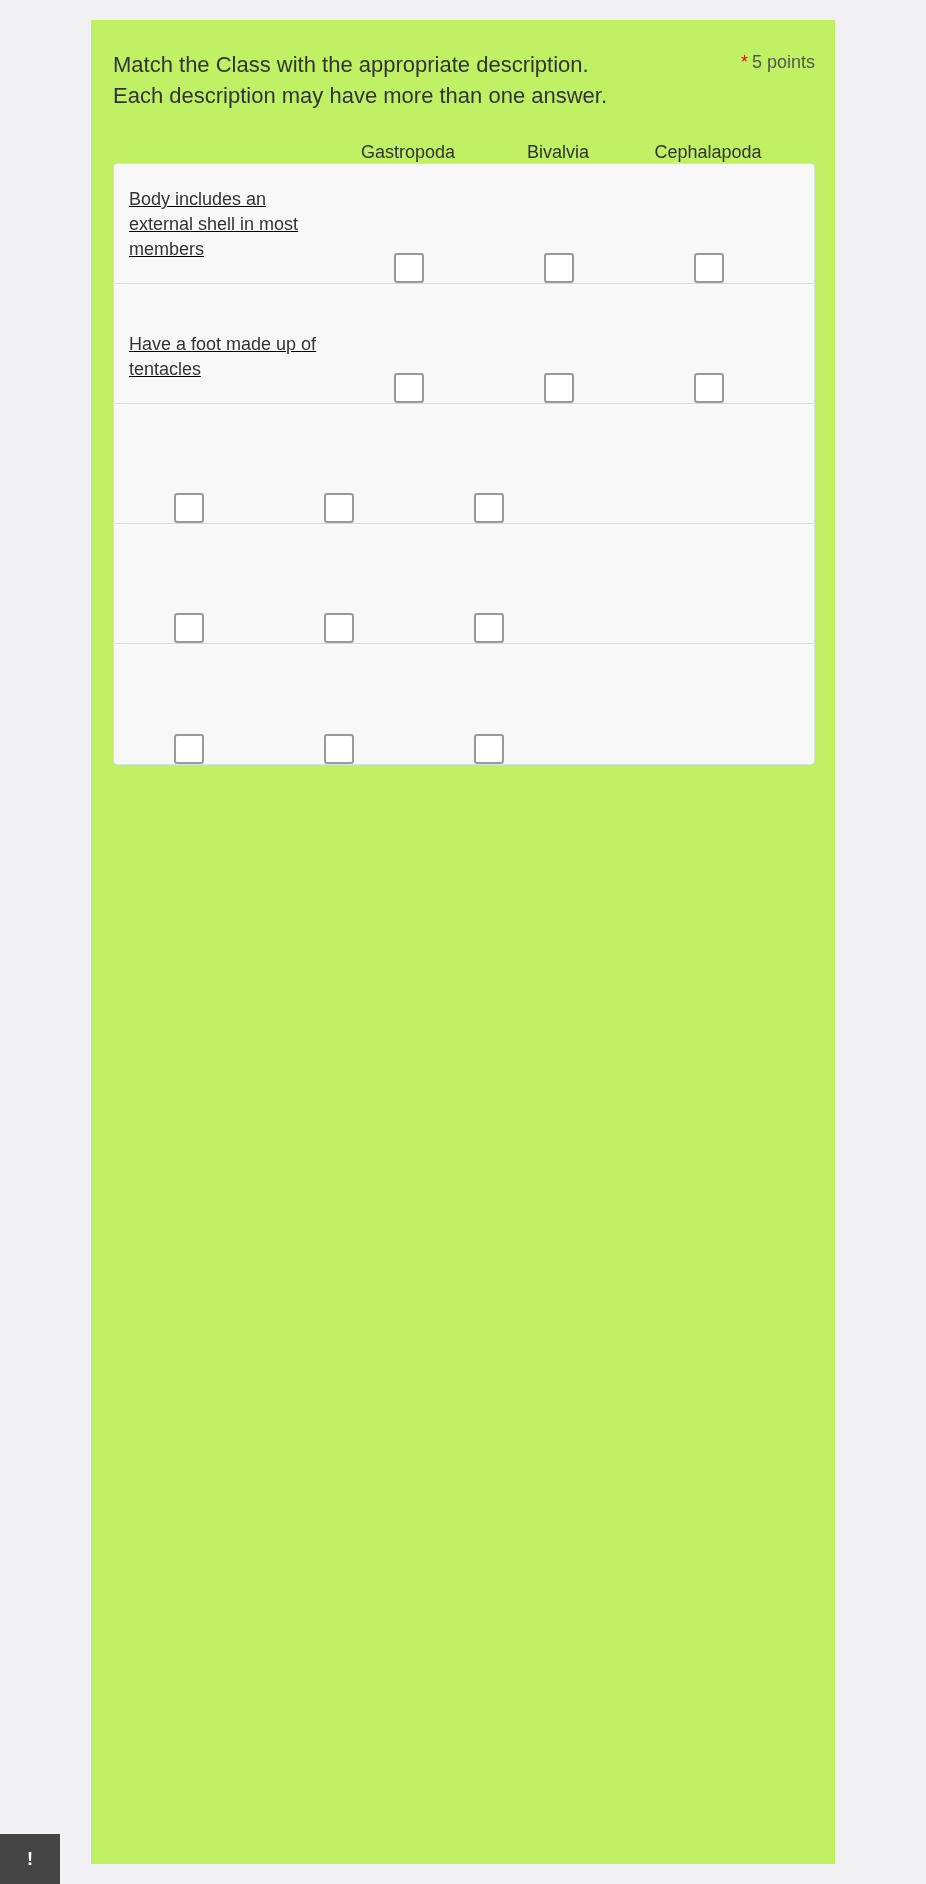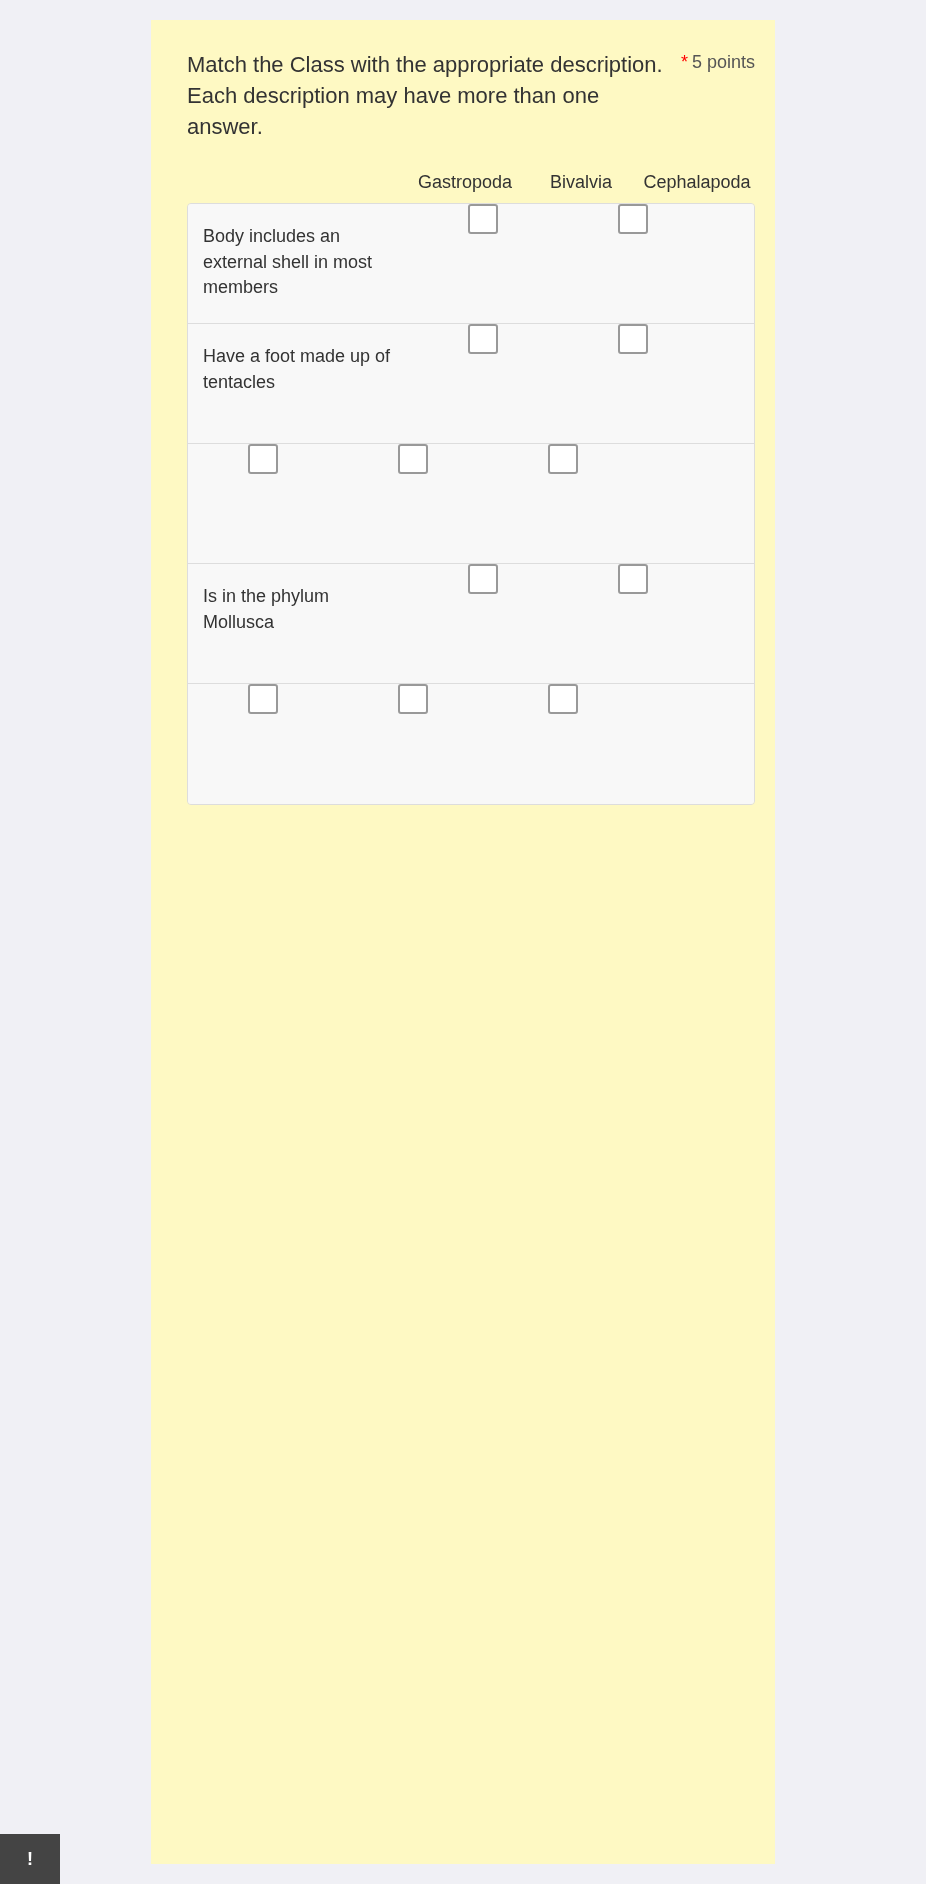--- a/index.html
+++ b/index.html
@@ -12,23 +12,23 @@
       font-family: Arial, sans-serif;
       background-color: #f0f0f5;
       width: 926px;
       min-height: 1884px;
       display: flex;
       justify-content: center;
       padding: 20px;
     }
 
     .page-container {
-      background-color: #fef9c3;
-      width: 624px;
-      padding: 30px 20px 40px 36px;
+      background-color: #bef264;
+      width: 744px;
+      padding: 30px 20px 40px 22px;
       position: relative;
     }
 
     .question-header {
       display: flex;
       justify-content: space-between;
       align-items: flex-start;
       margin-bottom: 30px;
     }
 
@@ -48,42 +48,42 @@
 
     .required-star {
       color: red;
       font-size: 18px;
       margin-right: 4px;
     }
 
     .column-headers {
       display: flex;
       margin-left: 220px;
-      margin-bottom: 10px;
     }
 
     .col-header {
       width: 150px;
       text-align: center;
       font-size: 18px;
       color: #333;
     }
 
     .table-container {
       border: 1px solid #ddd;
       border-radius: 4px;
       overflow: hidden;
     }
 
     .table-row {
       display: flex;
-      align-items: flex-start;
+      align-items: flex-end;
       border-bottom: 1px solid #ddd;
       background-color: #f8f8f8;
       min-height: 120px;
+      text-decoration: underline;
     }
 
     .table-row:last-child {
       border-bottom: none;
     }
 
     .row-label {
       width: 220px;
       padding: 20px 15px;
       font-size: 18px;
@@ -195,21 +195,20 @@
         <div class="checkbox-cell">
           <input type="checkbox" class="checkbox-input" style="">
         </div>
         <div class="checkbox-cell">
           <input type="checkbox" class="checkbox-input" style="">
         </div>
       </div>
     </div>
 
     <div class="table-row">
-      <div class="row-label">Is in the phylum Mollusca</div>
       <div class="checkboxes">
         <div class="checkbox-cell">
           <input type="checkbox" class="checkbox-input" style="">
         </div>
         <div class="checkbox-cell">
           <input type="checkbox" class="checkbox-input" style="">
         </div>
         <div class="checkbox-cell">
           <input type="checkbox" class="checkbox-input" style="">
         </div>

